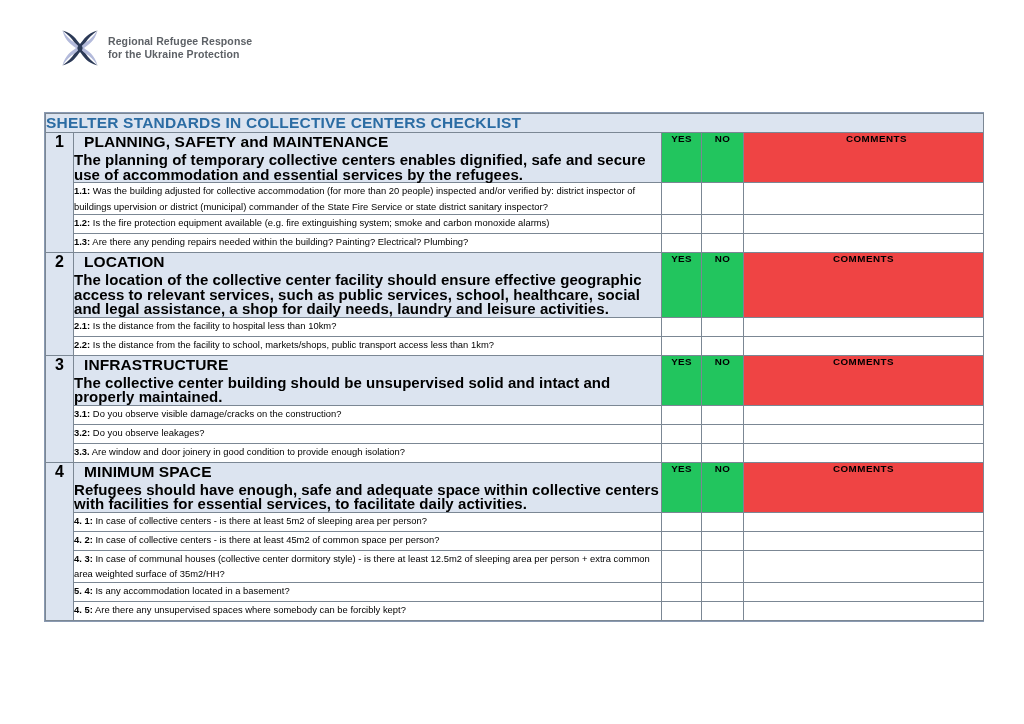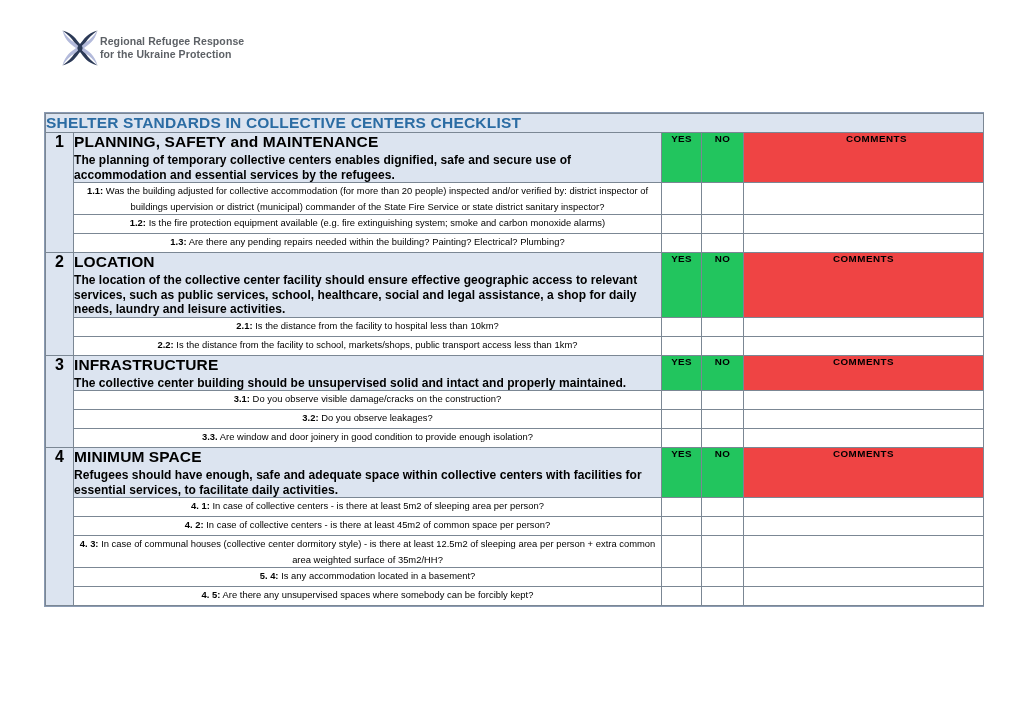--- a/index.html
+++ b/index.html
@@ -22,21 +22,21 @@
     top: 0; left: 0;
     width: 1024px;
     height: 100px;
   }
   .logo-block {
     position: absolute;
     left: 60px;
     top: 28px;
     display: flex;
     align-items: center;
-    gap: 0;
+    gap: 8px;
   }
   .logo-mark {
     width: 40px;
     height: 40px;
     flex: 0 0 40px;
   }
   .logo-text {
     font-size: 10.5px;
     line-height: 13.5px;
     font-weight: bold;
@@ -106,23 +106,24 @@
   }
   .sec-head {
     background: #dce4f0;
     padding: 4px 8px 7px 9px;
   }
   .sec-title {
     font-size: 15.5px;
     font-weight: bold;
     letter-spacing: 0.1px;
     margin-bottom: 2px;
+    margin-left: 10px;
   }
   .sec-desc {
-    font-size: 12px;
+    font-size: 15px;
     font-weight: bold;
     line-height: 14.5px;
     letter-spacing: 0.05px;
   }
   .hdr-yn {
     background: #22c55e;
     text-align: center;
     font-size: 9.8px;
     font-weight: bold;
     letter-spacing: 0.3px;
@@ -138,21 +139,20 @@
   }
   .hdr-comments.offset { padding-left: 26px; }
 
   
   .q-cell {
     background: #ffffff;
     padding: 5px 8px 5px 9px;
     font-size: 9.4px;
     line-height: 15.5px;
     letter-spacing: 0.02px;
-    text-align: center;
   }
   .q-cell b { font-weight: bold; }
   .blank {
     background: #ffffff;
   }
 </style>
 </head>
 <body>
 
 <div class="page-header">

